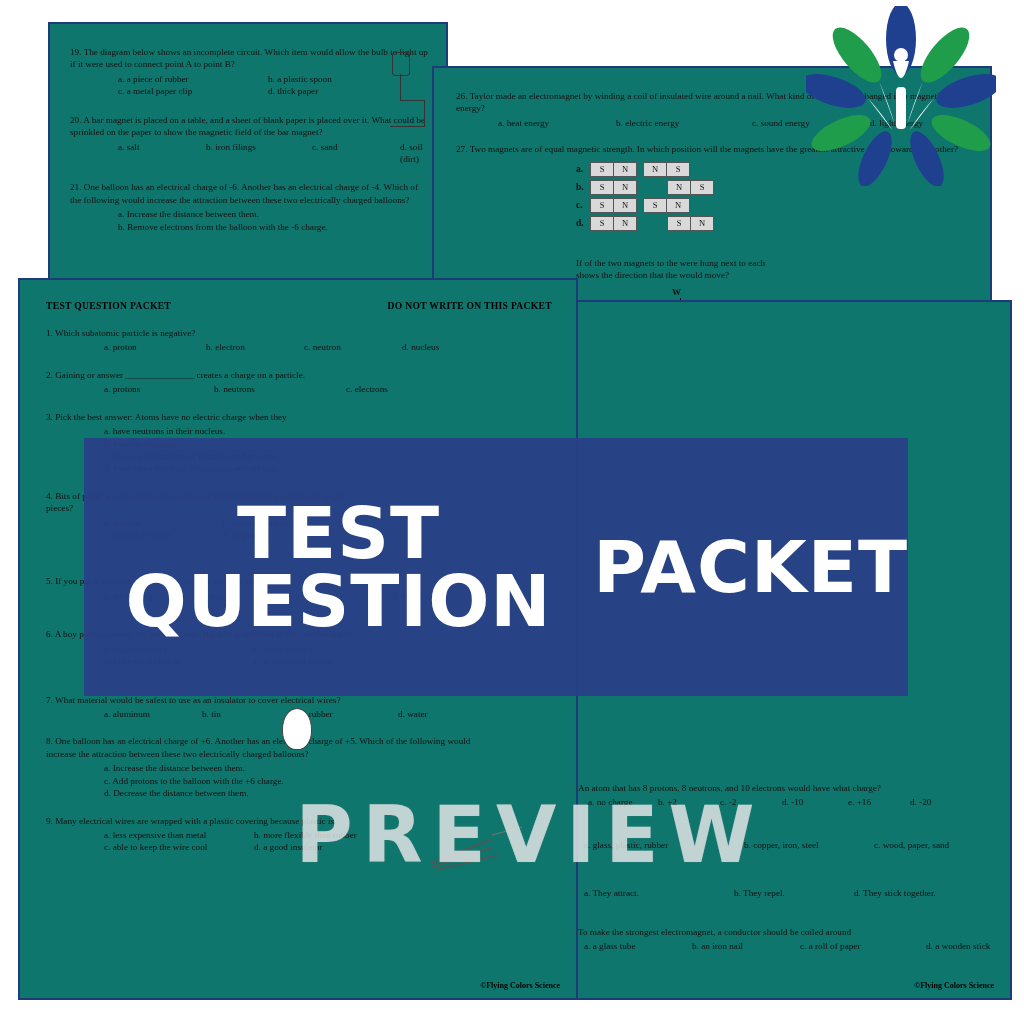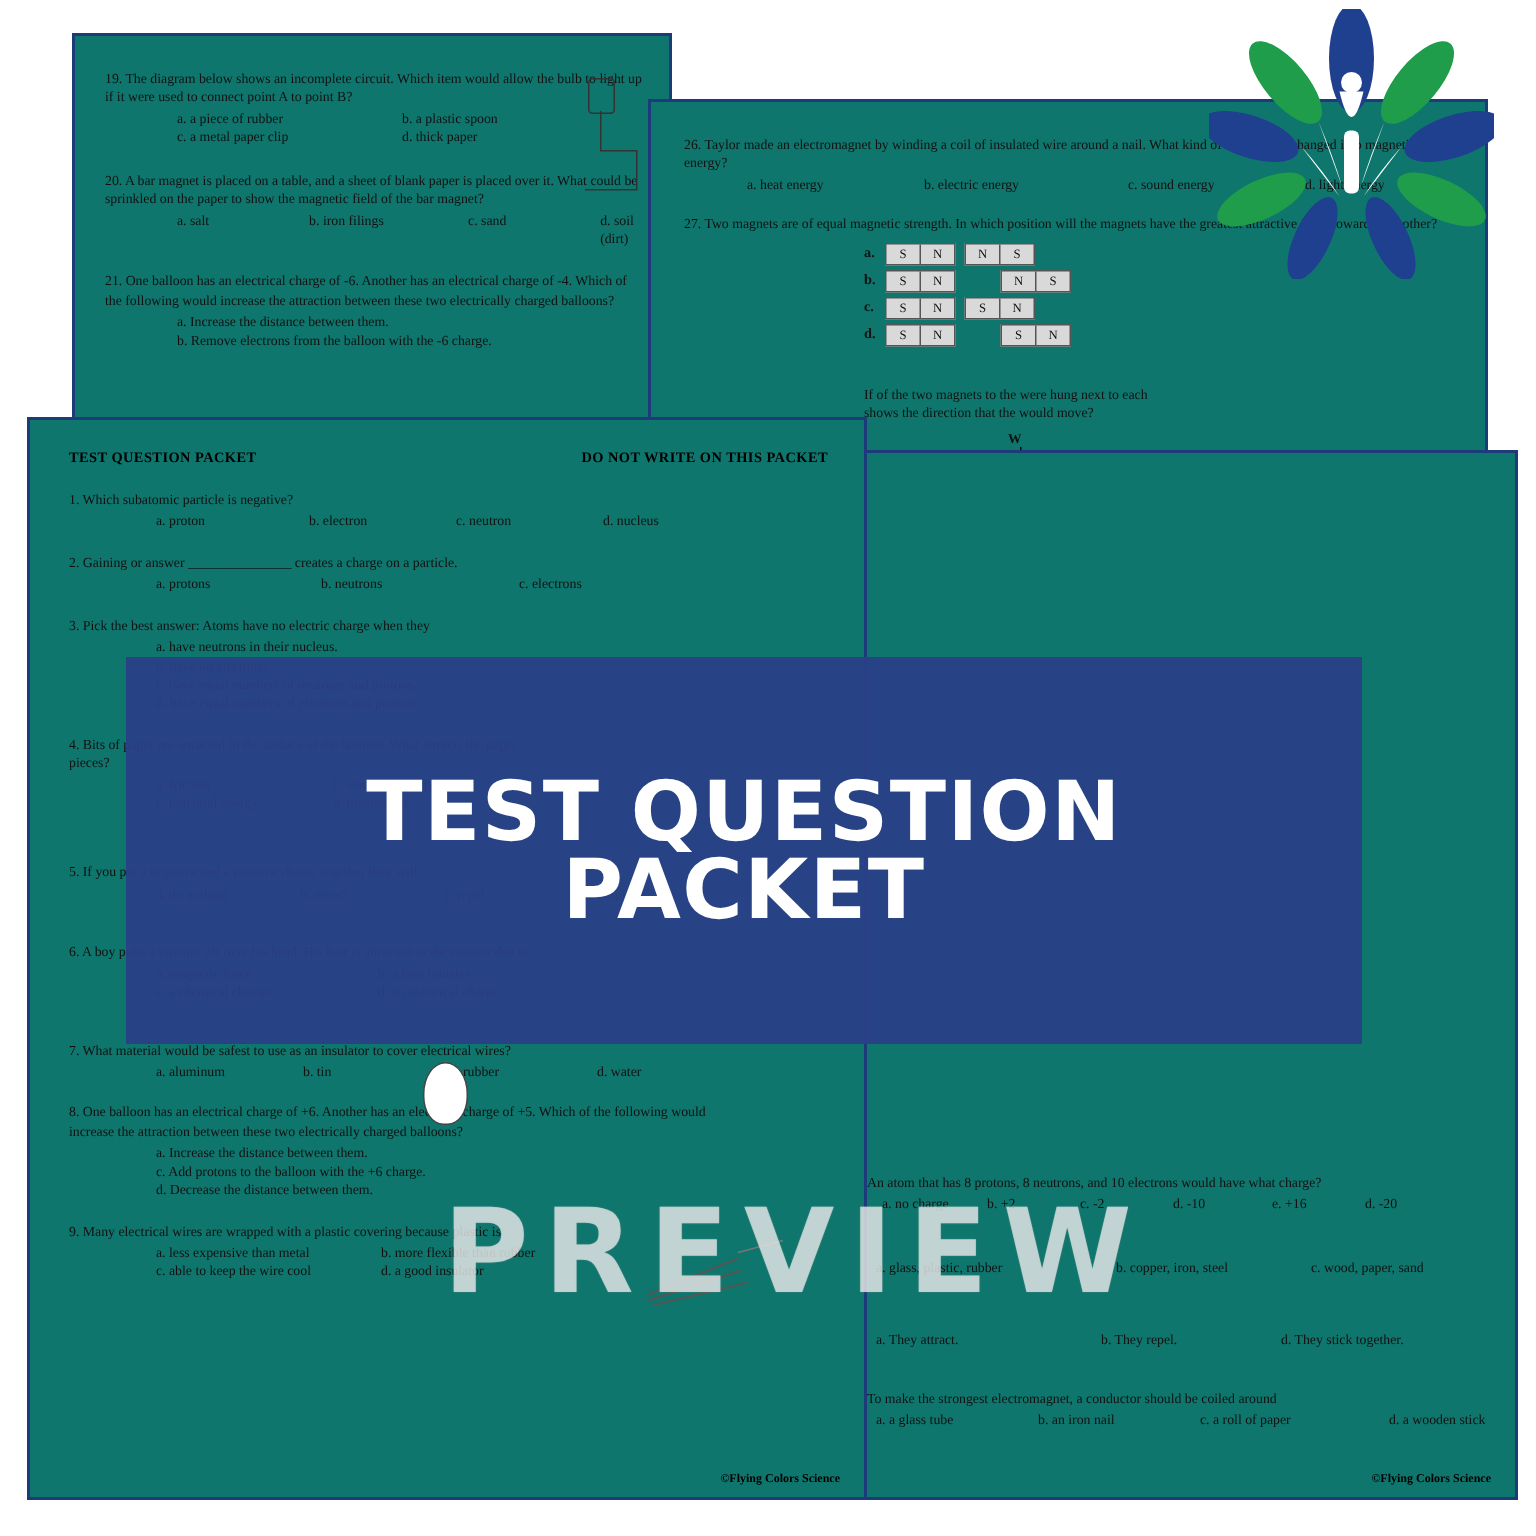--- a/index.html
+++ b/index.html
@@ -81,23 +81,23 @@
      border:1px solid #444; border-radius:50% 50% 45% 45%; background:#fff;
   }
 
   
   #wm-band{
     position:absolute; left:84px; top:438px; width:824px; height:258px;
     background:#2a3f87; opacity:.93;
   }
   #wm-text{
     position:absolute; left:84px; top:438px; width:824px; height:258px;
-    display:flex; flex-direction:column; align-items:center; justify-content:center;
+    display:flex; flex-direction:row; align-items:center; justify-content:center;
     color:#fff; font-family:"DejaVu Sans", sans-serif; font-weight:bold;
-    font-size:55px; line-height:.95; letter-spacing:1px; text-align:center;
+    font-size:72px; line-height:.95; letter-spacing:1px; text-align:center;
   }
   #wm-preview{
     position:absolute; left:120px; top:790px; width:820px;
     text-align:center; font-family:"DejaVu Sans", sans-serif; font-weight:bold;
     font-size:78px; color:rgba(255,255,255,.62);
     text-shadow:0 0 1px rgba(160,160,160,.55);
     letter-spacing:10px;
     pointer-events:none;
   }
 

